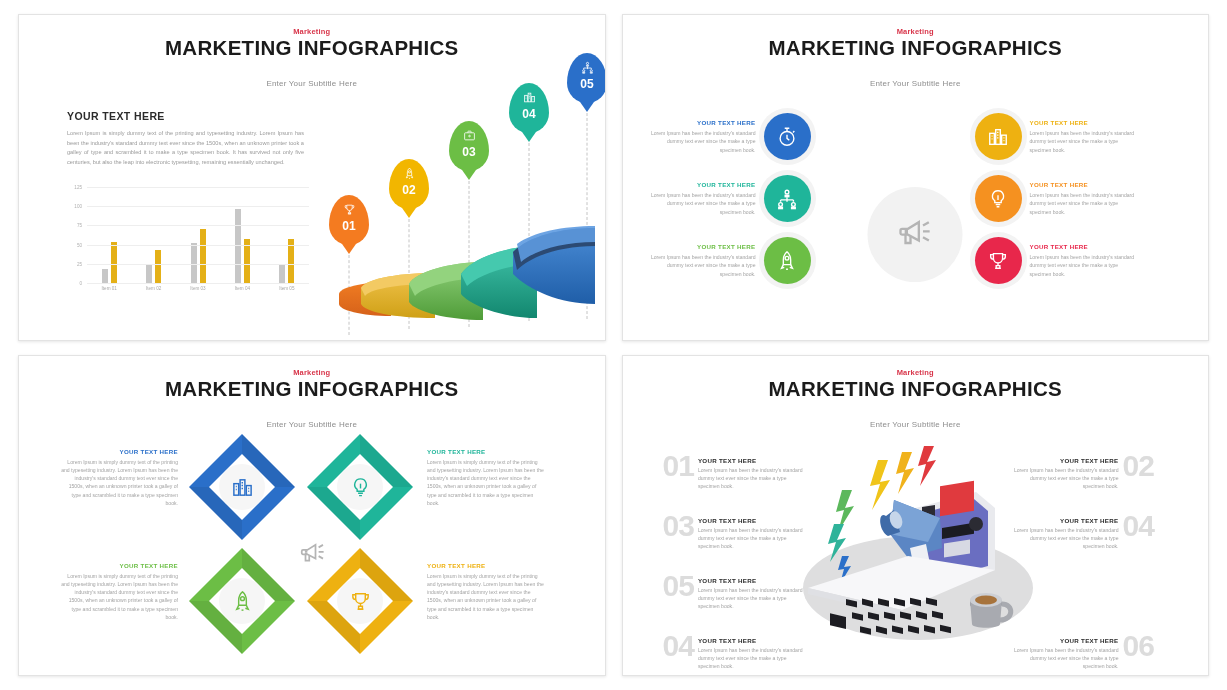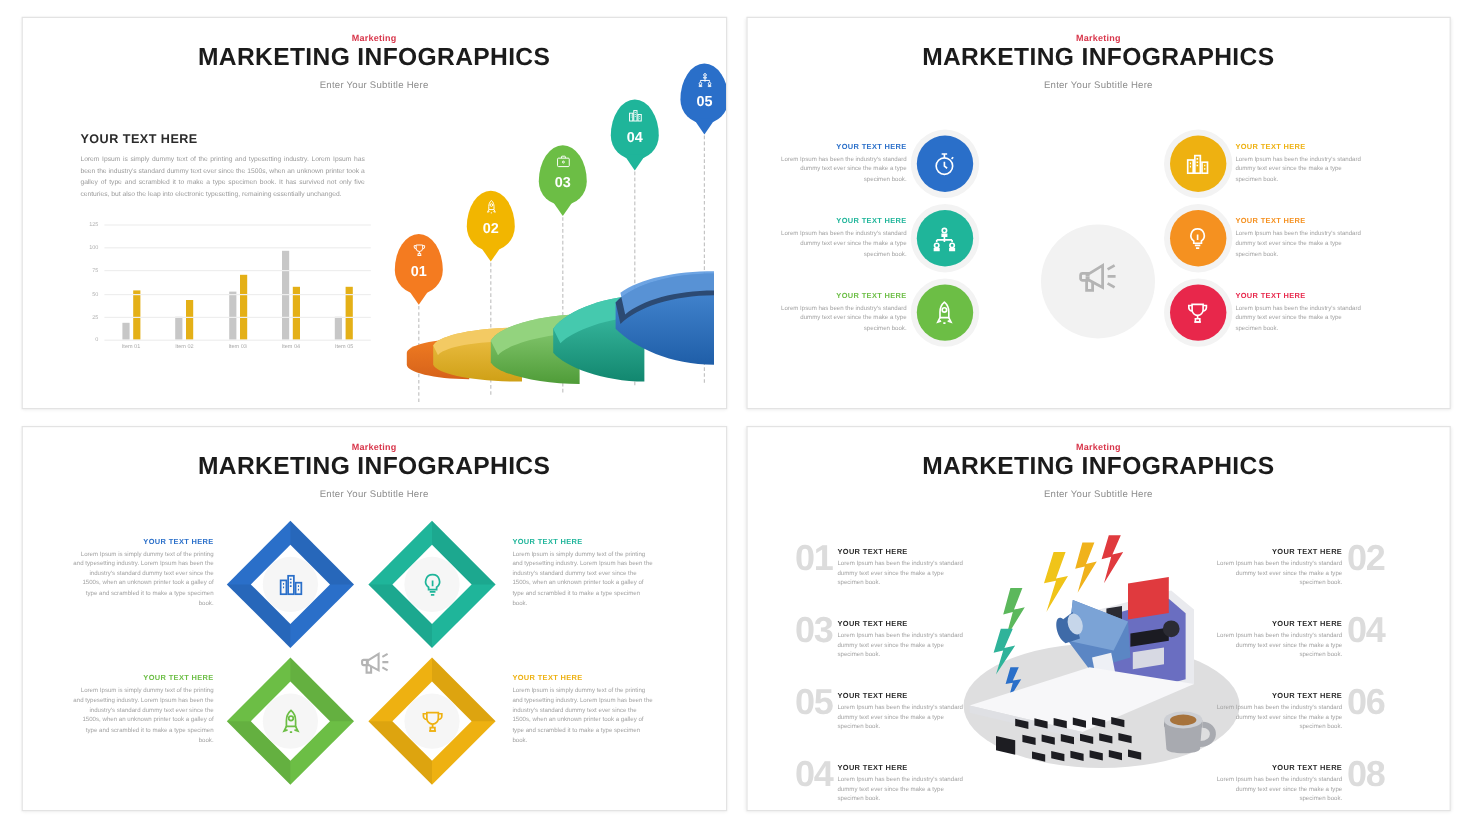--- a/index.html
+++ b/index.html
@@ -15,21 +15,21 @@
   .s1{margin:14px 8px 4px 18px;}
   .s2{margin:14px 18px 4px 8px;}
   .s3{margin:10px 8px 14px 18px;}
   .s4{margin:10px 18px 14px 8px;}
 
   
   .hdr{text-align:center;padding-top:12px;}
   .hdr .kicker{color:#d8354a;font-size:7.5px;font-weight:bold;letter-spacing:.2px;}
   .hdr .title{color:#1b1b1b;font-size:20.5px;font-weight:bold;letter-spacing:.3px;
               margin-top:1px;line-height:1.05;}
-  .hdr .sub{color:#8d8d8d;font-size:8px;margin-top:7px;letter-spacing:.2px;}
+  .hdr .sub{color:#8d8d8d;font-size:8px;margin-top:20px;letter-spacing:.2px;}
 
   
   .s1-body{position:absolute;left:0;top:0;width:100%;height:100%;}
   .txtblock{position:absolute;left:48px;top:95px;width:237px;}
   .txtblock h3{margin:0 0 7px 0;font-size:10.5px;font-weight:bold;color:#2b2b2b;letter-spacing:.4px;}
   .txtblock p{margin:0;font-size:5.6px;line-height:1.72;color:#9a9a9a;text-align:justify;}
 
   .chartwrap{position:absolute;left:44px;top:172px;width:250px;height:122px;}
   .chart{position:relative;width:100%;height:100%;}
   .yaxis{position:absolute;left:0;top:0;width:22px;height:96px;}
@@ -560,37 +560,30 @@
           </div>
           <div class="bignum">04</div>
         </div>
         <div class="numitem" style="left: 40px; top: 216px;">
           <div class="bignum">05</div>
           <div class="numtxt">
             <h4>YOUR  TEXT HERE</h4>
             <p>Lorem Ipsum has been the industry's standard dummy text ever  since the make a type specimen book.</p>
           </div>
         </div>
-        <div class="numitem" style="left: 388px; top: 216px;">
-          <div class="numtxt" style="text-align: right;">
-            <h4>YOUR  TEXT HERE</h4>
-            <p>Lorem Ipsum has been the industry's standard dummy text ever  since the make a type specimen book.</p>
-          </div>
-          <div class="bignum">06</div>
-        </div>
         <div class="numitem" style="left: 40px; top: 276px;">
           <div class="bignum">04</div>
           <div class="numtxt">
             <h4>YOUR  TEXT HERE</h4>
             <p>Lorem Ipsum has been the industry's standard dummy text ever  since the make a type specimen book.</p>
           </div>
         </div>
         <div class="numitem" style="left: 388px; top: 276px;">
           <div class="numtxt" style="text-align: right;">
             <h4>YOUR  TEXT HERE</h4>
             <p>Lorem Ipsum has been the industry's standard dummy text ever  since the make a type specimen book.</p>
           </div>
-          <div class="bignum">08</div>
+          <div class="bignum">06</div>
         </div>
       </div>
   </div>
 
 </div>
 
 </body></html>

